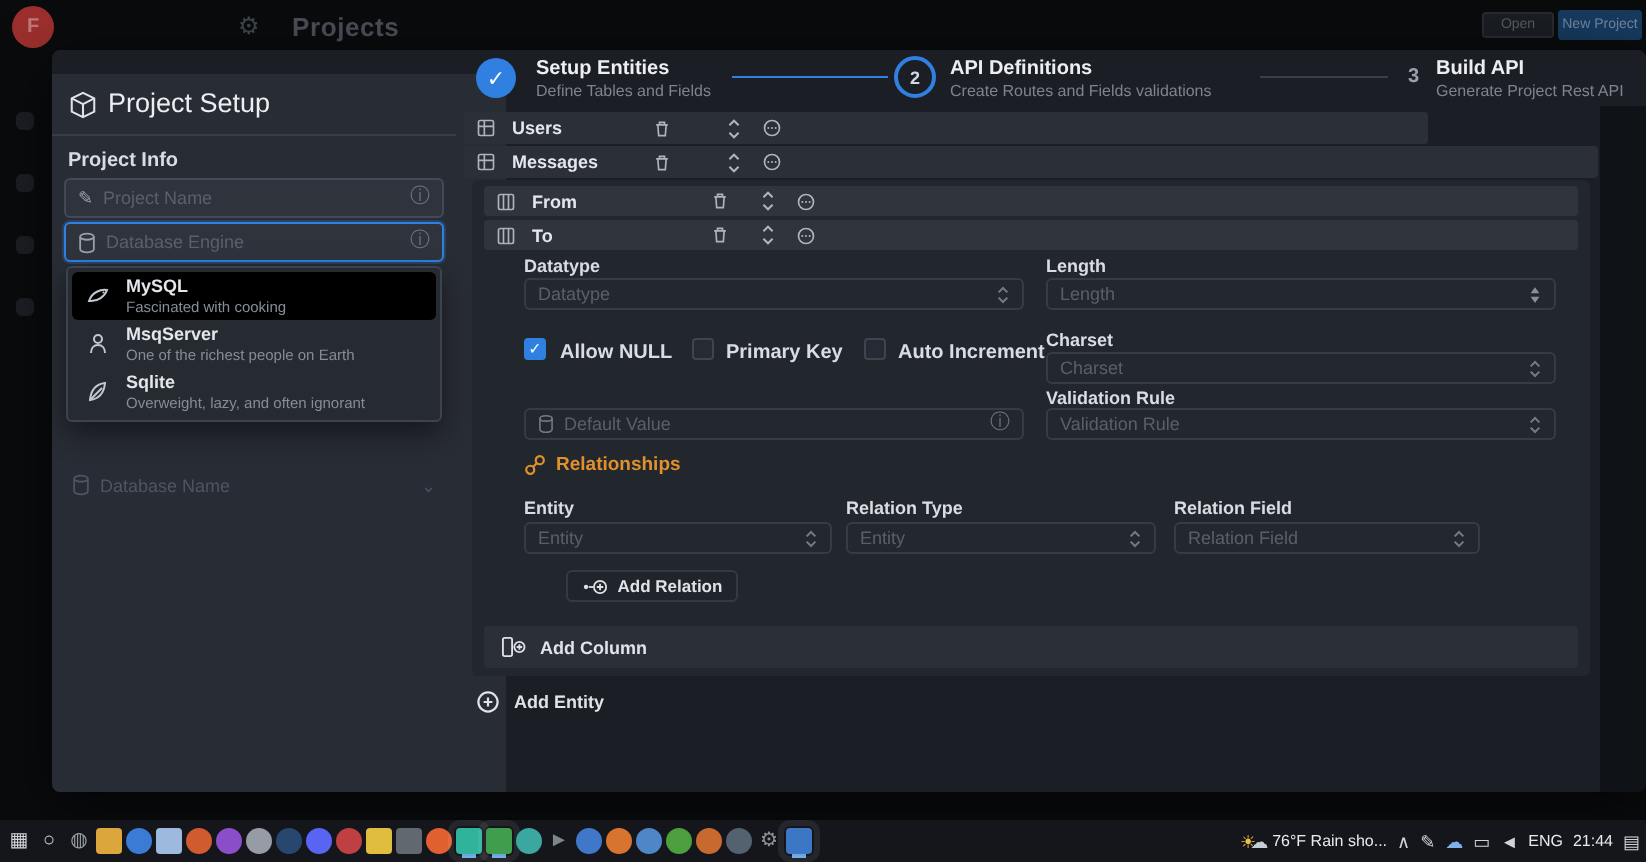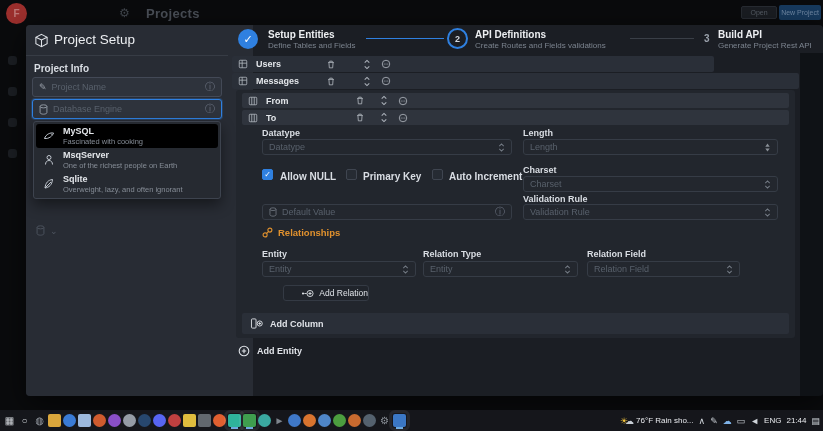--- a/index.html
+++ b/index.html
@@ -15,21 +15,21 @@
   .bg-title{color:#4a4f57;font-size:13px;font-weight:bold;letter-spacing:.3px}
   .rail-dot{width:9px;height:9px;border-radius:3px;background:#1c1f24}
   .btn-open{width:36px;height:13px;background:#1a1d22;border:1px solid #272b31;border-radius:2px;color:#565d66;
             font-size:7px;display:flex;align-items:center;justify-content:center;gap:2px}
   .btn-newproj{width:42px;height:15px;background:#173a5e;border-radius:2px;color:#6f87a3;font-size:7px;
                display:flex;align-items:center;justify-content:center}
 
   
   .modal{left:26px;top:25px;width:797px;height:371px;background:#1b1e24;border-radius:4px;overflow:hidden;
          box-shadow:0 8px 30px rgba(0,0,0,.6)}
-  .m-side{left:0;top:0;width:227px;height:371px;background:#282c34}
+  .m-side{left:0;top:12px;width:227px;height:371px;background:#282c34}
   .m-main{left:202px;top:0;width:595px;height:371px}
   .shade{background:rgba(4,5,7,.5);pointer-events:none;z-index:6}
 
   .m-title{font-size:13.5px;font-weight:500;color:#eceef1}
   .divider{height:1px;background:#373c45}
   .section-lbl{font-size:10px;font-weight:bold;color:#d9dde3}
 
   .inp{height:20px;background:#2e333c;border:1px solid #434956;border-radius:3px;display:flex;align-items:center;padding:0 6px;gap:5px}
   .inp.focused{border-color:#2f80e0;box-shadow:0 0 0 1px rgba(47,128,224,.25)}
   .inp input{flex:1;background:transparent;border:none;outline:none;color:#c7ccd3;font-size:9px;min-width:0}
@@ -60,22 +60,22 @@
   .frow{background:#2f343d}
   .panel{background:#22262d;border-radius:3px}
 
   .lbl{font-size:9px;font-weight:bold;color:#d9dde3}
   .sel{height:16px;background:#23272e;border:1px solid #363c46;border-radius:3px;display:flex;align-items:center;padding:0 6px;gap:5px}
   .ph{flex:1;font-size:9px;color:#58606b;white-space:nowrap;overflow:hidden}
   .cb{width:11px;height:11px;border-radius:2px;background:#262b33;border:1px solid #3f4550;display:flex;align-items:center;justify-content:center}
   .cb.checked{background:#2f80e0;border-color:#2f80e0;color:#fff;font-size:8px}
   .cb-lbl{font-size:10px;font-weight:bold;color:#d9dde3}
   .rel-hdr{display:flex;align-items:center;gap:5px;color:#e0912e;font-size:9.5px;font-weight:bold}
-  .btn-dark{background:#20242b;border:1px solid #343a44;border-radius:3px;display:flex;align-items:center;justify-content:flex-end;gap:5px;
-            font-size:8.5px;font-weight:normal;color:#dfe3e8}
+  .btn-dark{background:#20242b;border:1px solid #343a44;border-radius:3px;display:flex;align-items:center;justify-content:center;gap:5px;
+            font-size:8.5px;font-weight:bold;color:#dfe3e8}
   .addcol{background:#2a2f38;border-radius:2px;display:flex;align-items:center;gap:7px;padding:0 8px;font-size:9px;font-weight:bold;color:#e0e3e8}
   .addent{display:flex;align-items:center;gap:7px;font-size:9px;font-weight:bold;color:#e0e3e8}
 
   svg{display:block}
 
   
   .taskbar{left:0;top:410px;width:823px;height:21px;background:#15161b;display:flex;align-items:center;padding-left:3px;z-index:10}
   .tb-icons{display:flex;align-items:center;gap:2px}
   .tb-item{width:13px;height:13px;display:flex;align-items:center;justify-content:center;font-size:10px;line-height:1;border-radius:2px;flex:none}
   .tb-item.circle{background:var(--c);border-radius:50%}
@@ -180,20 +180,21 @@
         </div>
       </div>
 
       <div class="abs dim-row" style="left:10px;top:200px;width:182px">
         <span>
           <svg width="9" height="11" viewBox="0 0 10 12" fill="none" stroke="#4e5560" stroke-width="1">
             <ellipse cx="5" cy="2.5" rx="3.8" ry="1.7"></ellipse>
               <path d="M1.2 2.5v7c0 .9 1.7 1.7 3.8 1.7s3.8-.8 3.8-1.7v-7"></path>
           </svg>
         </span>
+        <span style="flex:1">Database Name</span>
         <span>⌄</span>
       </div>
     </div>
 
     <div class="abs m-main">
 
       <div class="abs step-circle" style="left:10px;top:4px">
         <span>✓</span>
       </div>
       <span class="abs step-t" style="left:40px;top:4px">Setup Entities</span>

